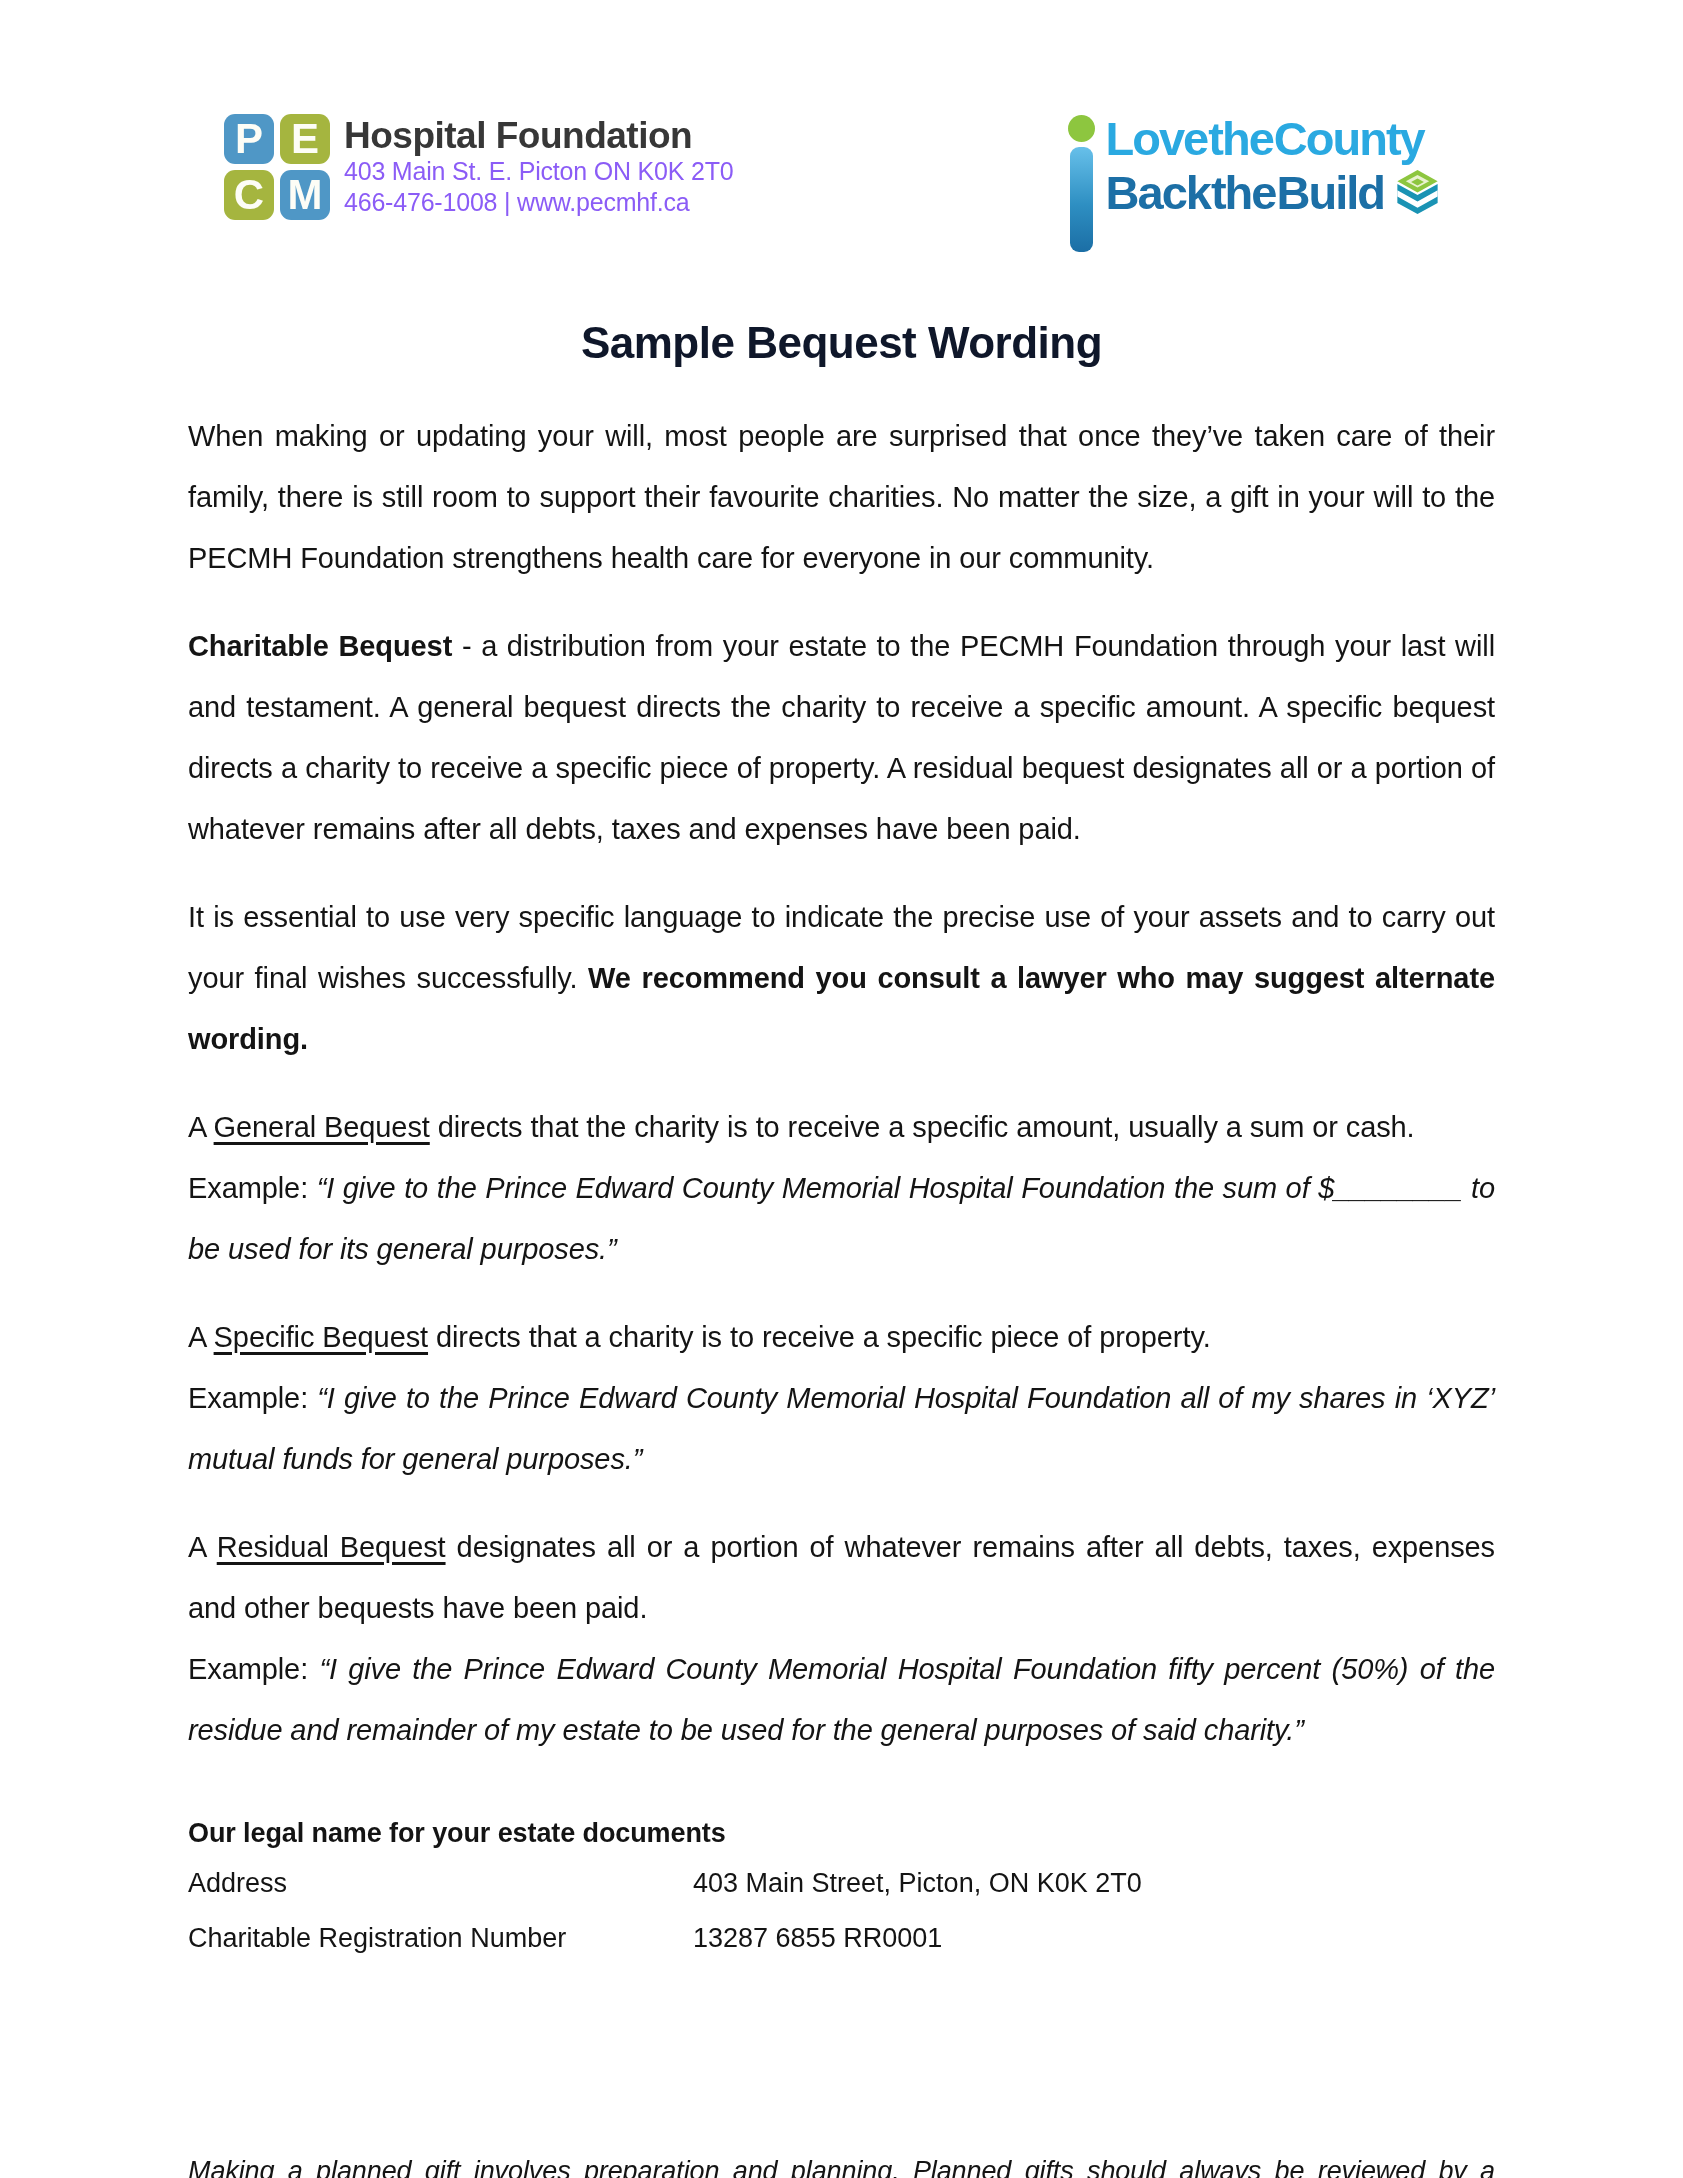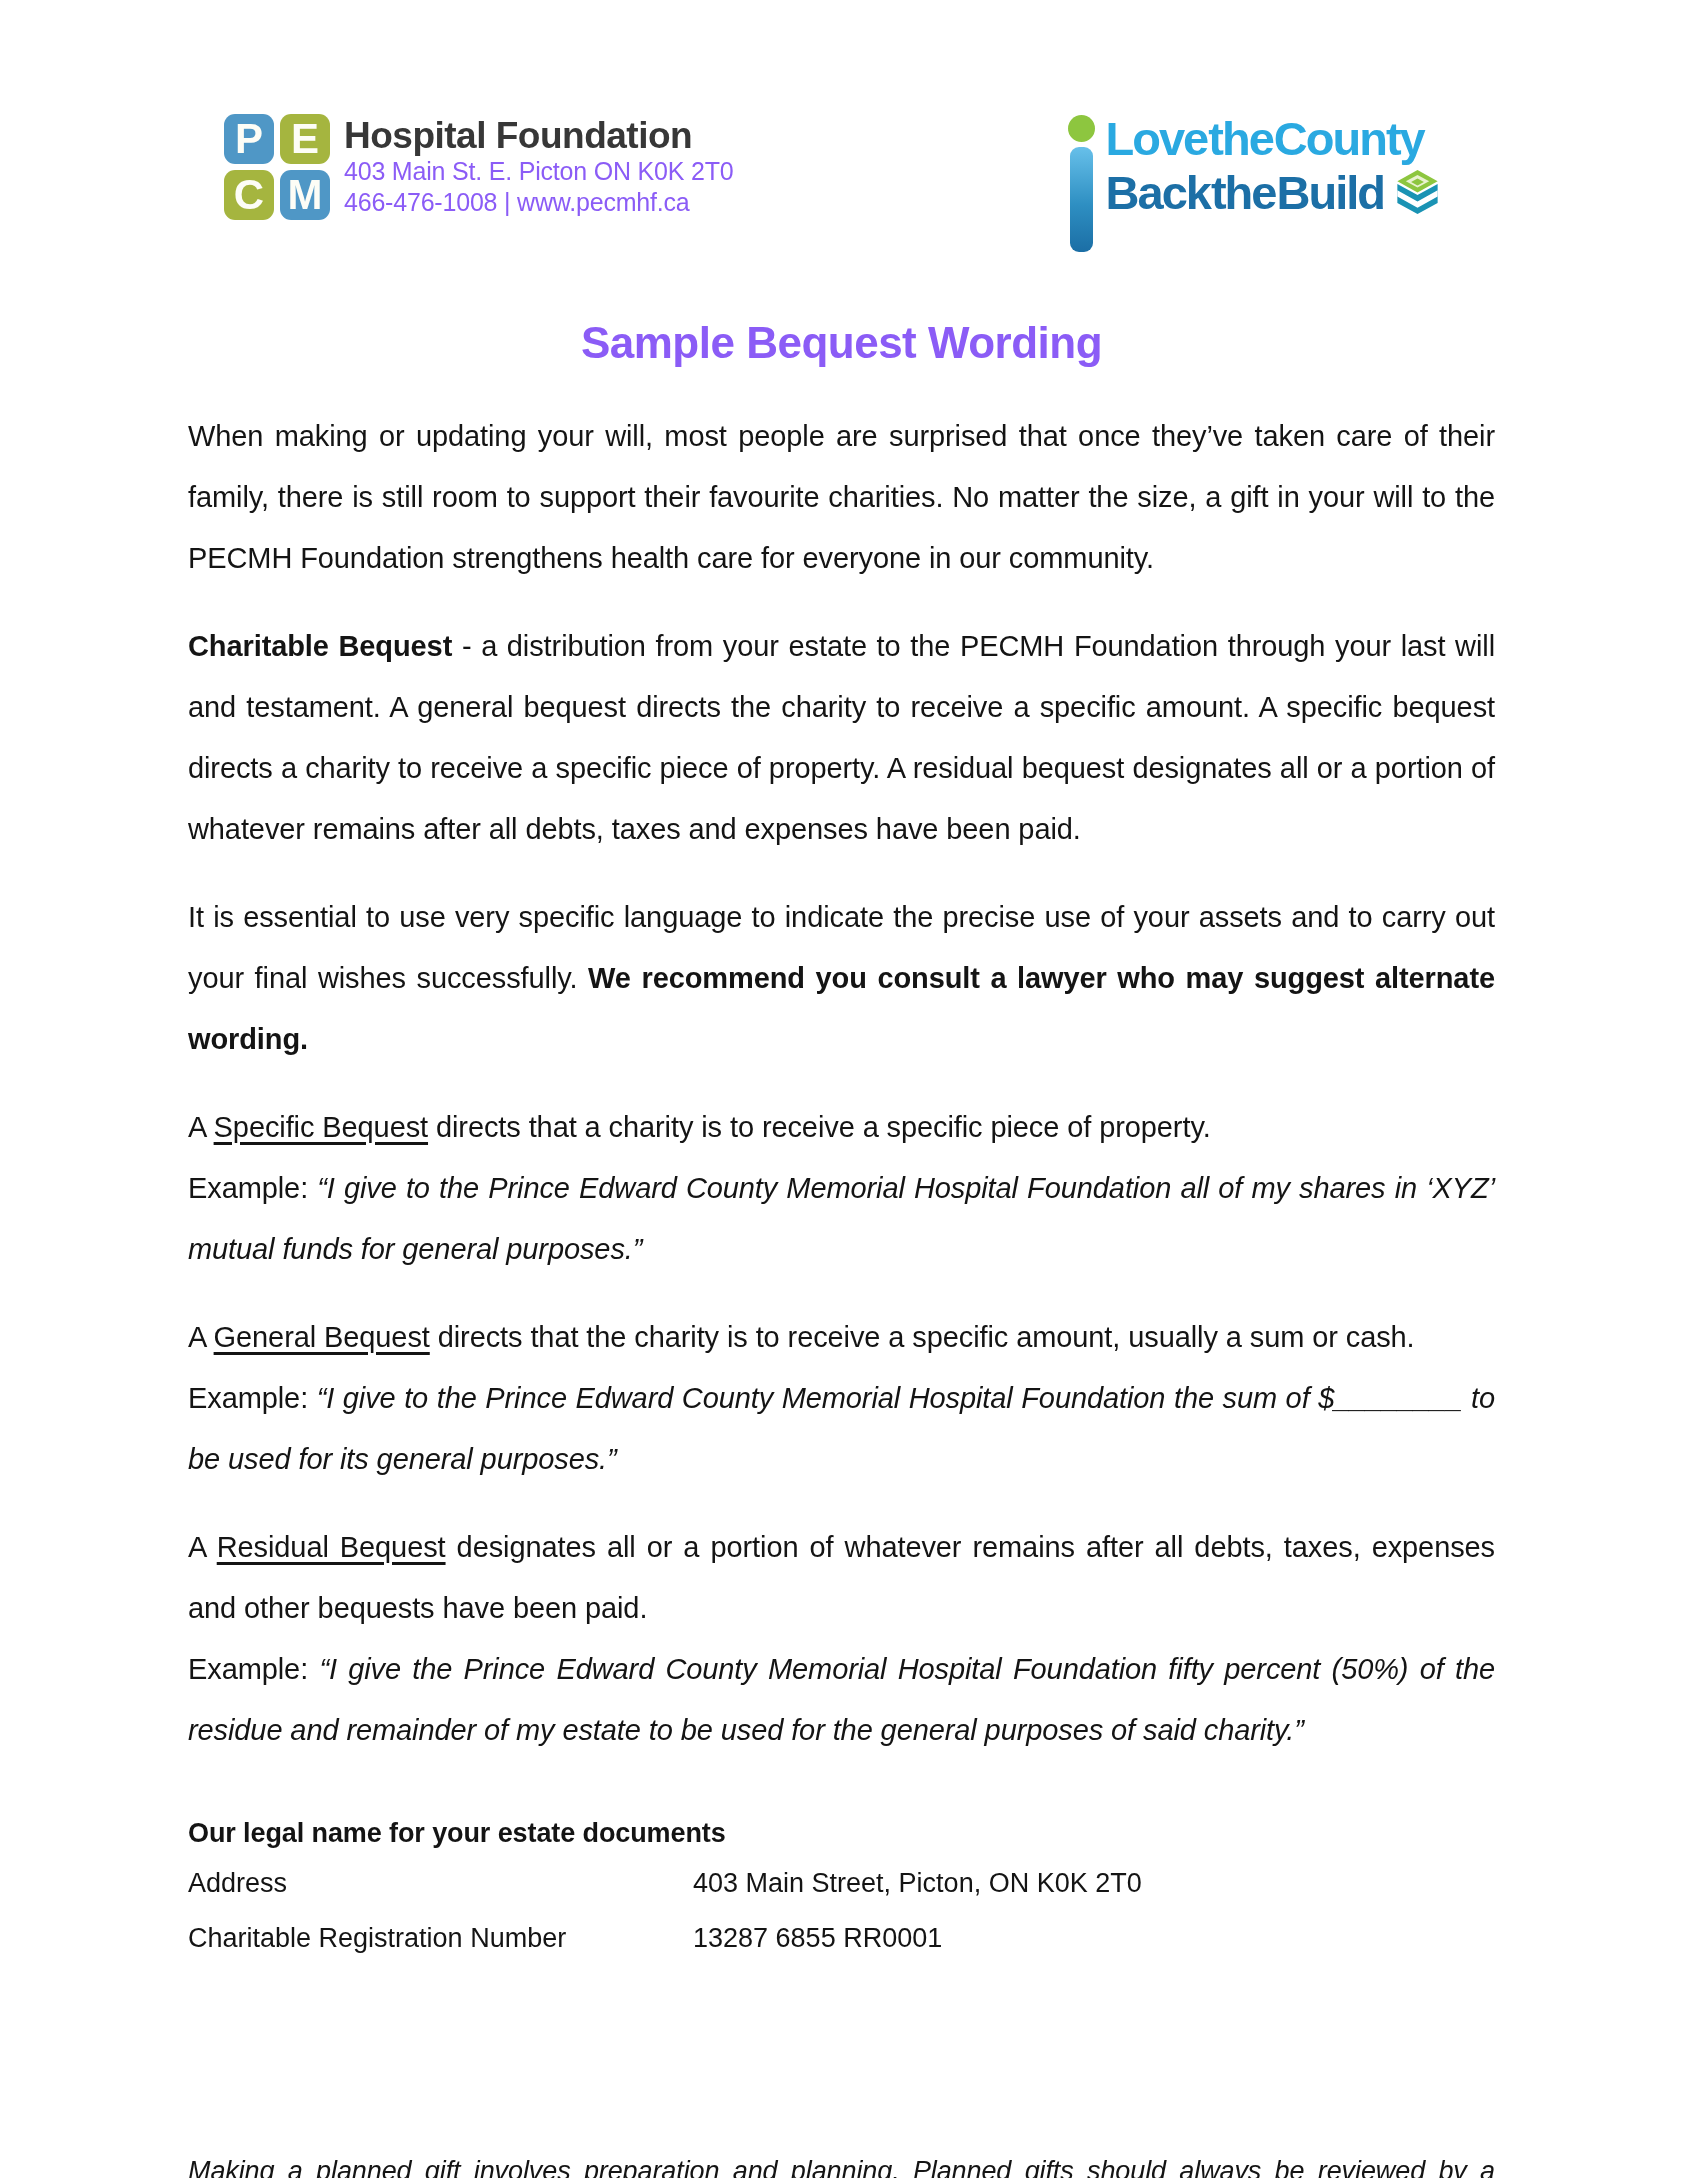--- a/index.html
+++ b/index.html
@@ -67,21 +67,21 @@
   .btb-line2 { font-size: 47px; line-height: 51px; word-spacing: -10px; display: flex; align-items: center; gap: 7px; }
   .cube-icon { flex: none; margin-top: 4px; }
 
   
   .title {
     margin: 54px 0 0 0;
     text-align: center;
     font-size: 44px;
     line-height: 50px;
     font-weight: bold;
-    color: #8b5cf6;
+    color: #0f172a;
     letter-spacing: -0.5px;
   }
 
   
   .para {
     margin: 27px 0 0 0;
     font-size: 29px;
     line-height: 61px;
     text-align: justify;
     letter-spacing: -0.1px;
@@ -159,23 +159,23 @@
   <h1 class="title">Sample Bequest Wording</h1>
 
   <main>
 
     <p class="para first lines-3"><span>When making or updating your will, most people are surprised that once they’ve taken care of their family, there is still room to support their favourite charities. No matter the size, a gift in your will to the PECMH Foundation strengthens health care for everyone in our community.</span></p>
 
     <p class="para lines-4"><span style="font-weight: bold;">Charitable Bequest</span><span> - a distribution from your estate to the PECMH Foundation through your last will and testament. A general bequest directs the charity to receive a specific amount. A specific bequest directs a charity to receive a specific piece of property. A residual bequest designates all or a portion of whatever remains after all debts, taxes and expenses have been paid.</span></p>
 
     <p class="para lines-3"><span>It is essential to use very specific language to indicate the precise use of your assets and to carry out your final wishes successfully. </span><span style="font-weight: bold;">We recommend you consult a lawyer who may suggest alternate wording.</span></p>
 
+    <p class="para lines-3"><span>A </span><span class="u">General Bequest</span><span> directs that the charity is to receive a specific amount, usually a sum or cash.</span><br><span>Example: </span><span style="font-style: italic;">“I give to the Prince Edward County Memorial Hospital Foundation the sum of $________ to be used for its general purposes.”</span></p>
+
     <p class="para lines-3"><span>A </span><span class="u">Specific Bequest</span><span> directs that a charity is to receive a specific piece of property.</span><br><span>Example: </span><span style="font-style: italic;">“I give to the Prince Edward County Memorial Hospital Foundation all of my shares in ‘XYZ’ mutual funds for general purposes.”</span></p>
-
-    <p class="para lines-3"><span>A </span><span class="u">General Bequest</span><span> directs that the charity is to receive a specific amount, usually a sum or cash.</span><br><span>Example: </span><span style="font-style: italic;">“I give to the Prince Edward County Memorial Hospital Foundation the sum of $________ to be used for its general purposes.”</span></p>
 
     <p class="para lines-4"><span>A </span><span class="u">Residual Bequest</span><span> designates all or a portion of whatever remains after all debts, taxes, expenses and other bequests have been paid.</span><br><span>Example: </span><span style="font-style: italic;">“I give the Prince Edward County Memorial Hospital Foundation fifty percent (50%) of the residue and remainder of my estate to be used for the general purposes of said charity.”</span></p>
 
     <section class="legal">
       <h2 class="legal-heading">Our legal name for your estate documents</h2>
       <div class="legal-row">
         <span class="legal-label">Address</span>
         <span class="legal-value">403 Main Street, Picton, ON K0K 2T0</span>
       </div>
       <div class="legal-row">

